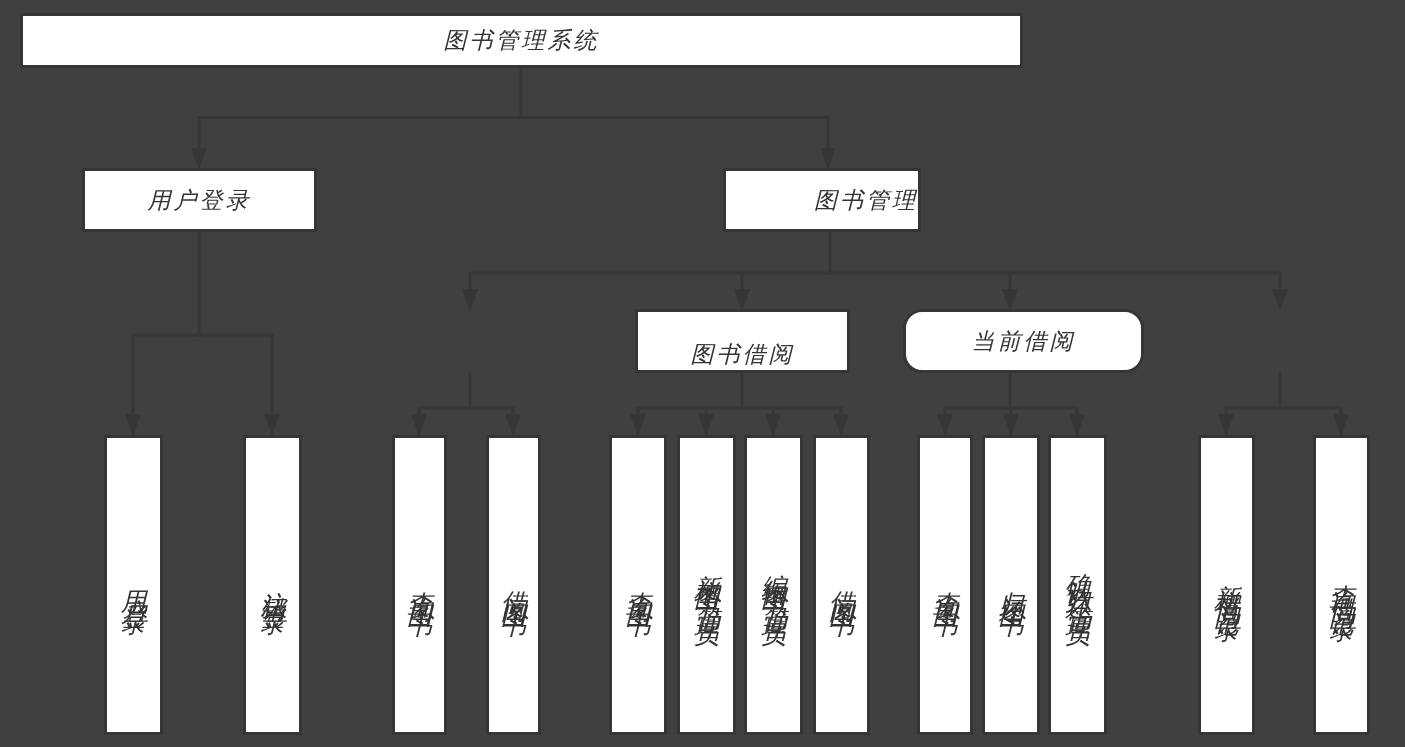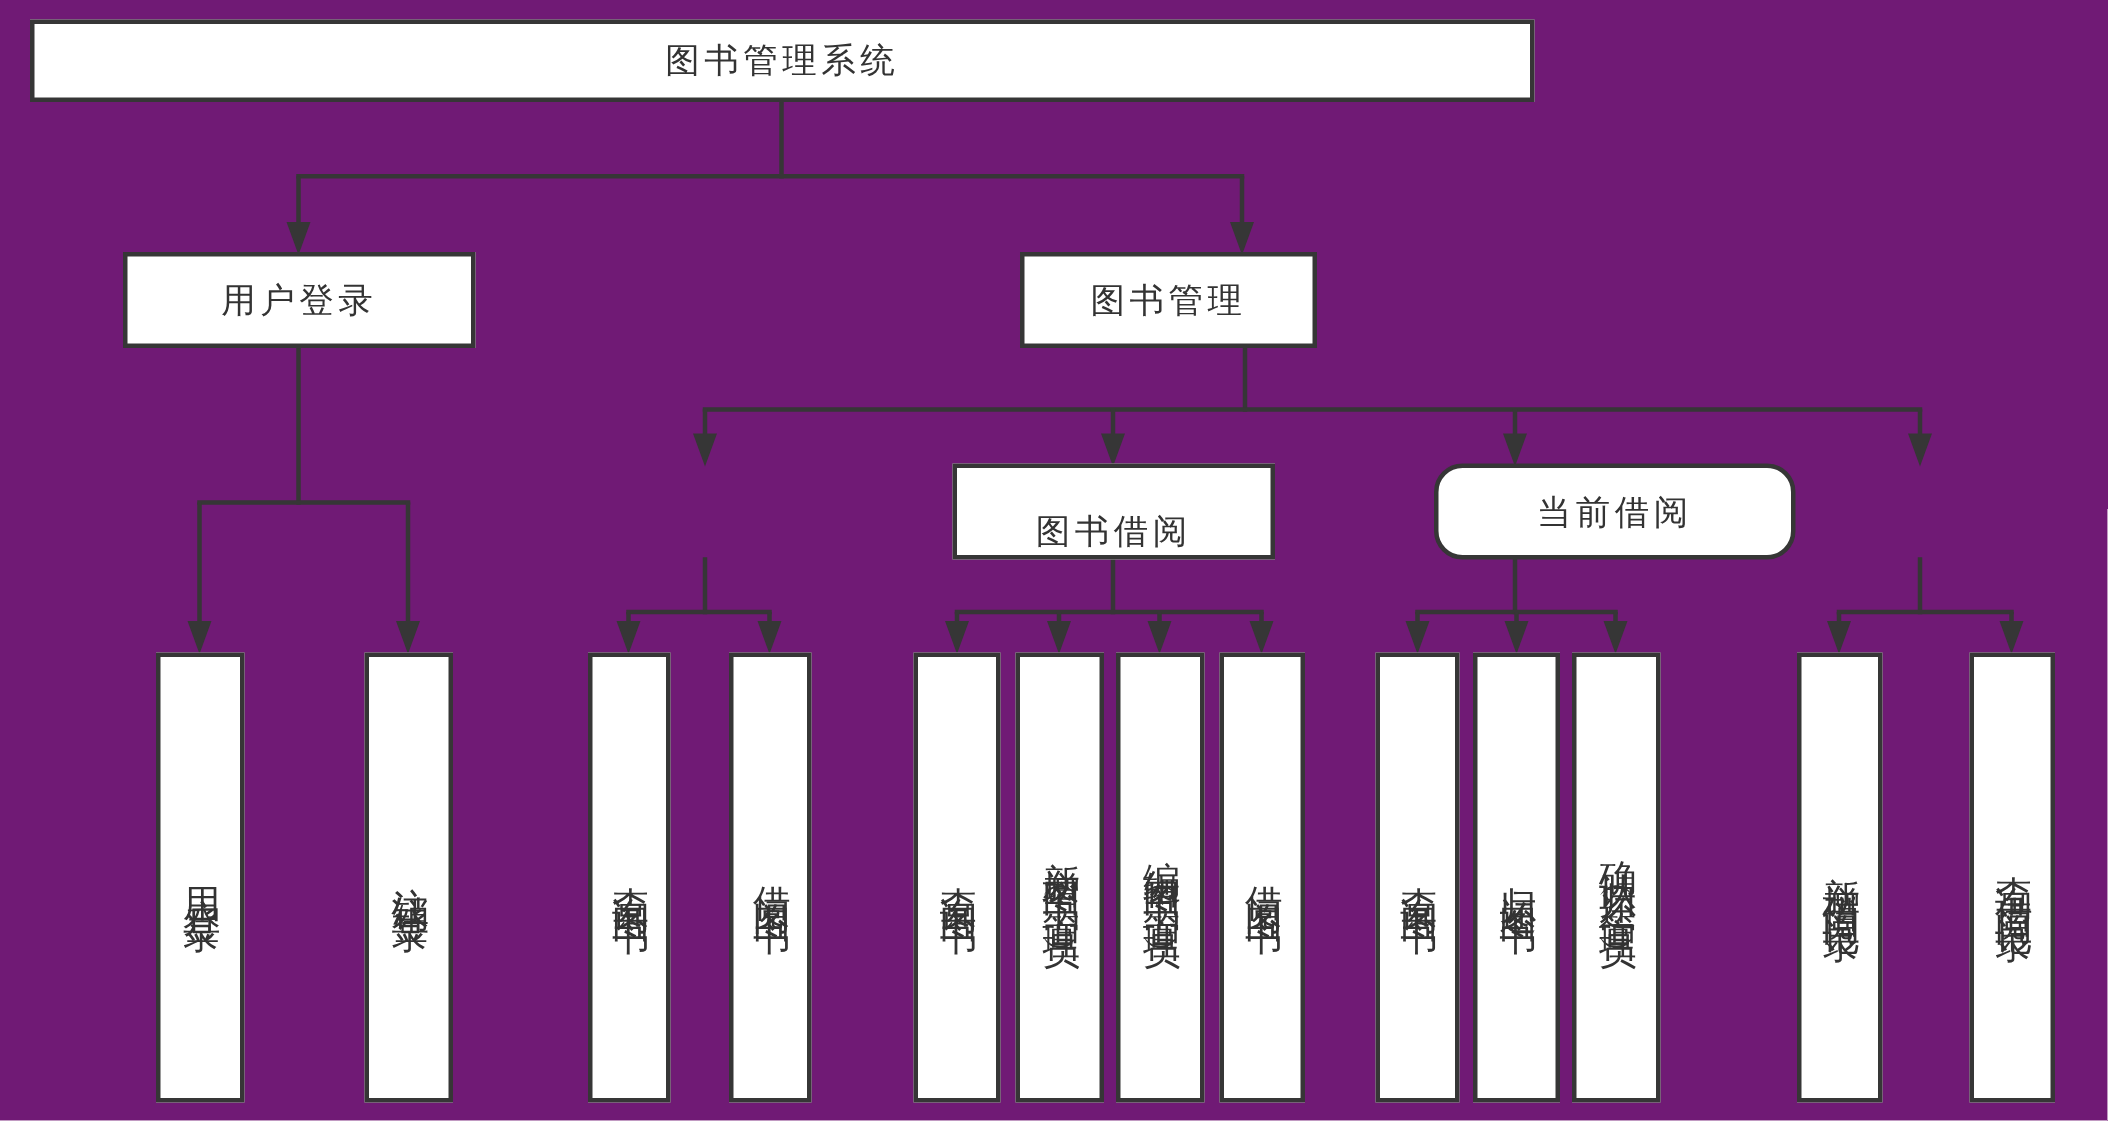--- a/index.html
+++ b/index.html
@@ -1,22 +1,23 @@
 <!DOCTYPE html>
 <html><head>
 <meta charset="utf-8">
 <style>
   html,body{margin:0;padding:0;background:#ffffff;}
   .canvas{
     position:relative;
     width:1405px;height:747px;
-    background:#701a75;
+    background:#404040;
     font-family:"Liberation Sans","DejaVu Sans",sans-serif;
     color:#333333;
     overflow:hidden;
+    font-style:italic;
   }
   .connector-svg{position:absolute;left:0;top:0;width:1405px;height:747px;}
   .box{
     position:absolute;
     box-sizing:border-box;
     border:3px solid #363636;
     background:#ffffff;
     display:flex;align-items:center;justify-content:center;
   }
   .hlabel{
@@ -103,28 +104,28 @@
       <polygon points="1333,414 1349,414 1341,436" fill="#363636"></polygon>
     </svg>
 
   <div class="box" style="left:20px;top:13px;width:1003px;height:55px;">
     <span class="hlabel">图书管理系统</span>
   </div>
 
   <div class="box" style="left:82px;top:168px;width:235px;height:64px;">
     <span class="hlabel">用户登录</span>
   </div>
-  <div class="box" style="left:680px;top:168px;width:198px;height:64px;">
+  <div class="box" style="left:723px;top:168px;width:198px;height:64px;justify-content:flex-end;">
     <span class="hlabel">图书管理</span>
   </div>
 
   <div class="box" style="left:635px;top:309px;width:215px;height:64px;align-items:flex-end;">
     <span class="hlabel">图书借阅</span>
   </div>
-  <div class="box" style="left:956px;top:309px;width:241px;height:64px;border-radius:19px;">
+  <div class="box" style="left:903px;top:309px;width:241px;height:64px;border-radius:19px;">
     <span class="hlabel">当前借阅</span>
   </div>
 
   <div class="box leaf" style="left:104px;top:435px;width:59px;height:300px;">
     <span class="vlabel">用户登录</span>
   </div>
   <div class="box leaf" style="left:243px;top:435px;width:59px;height:300px;">
     <span class="vlabel">注销登录</span>
   </div>
 

